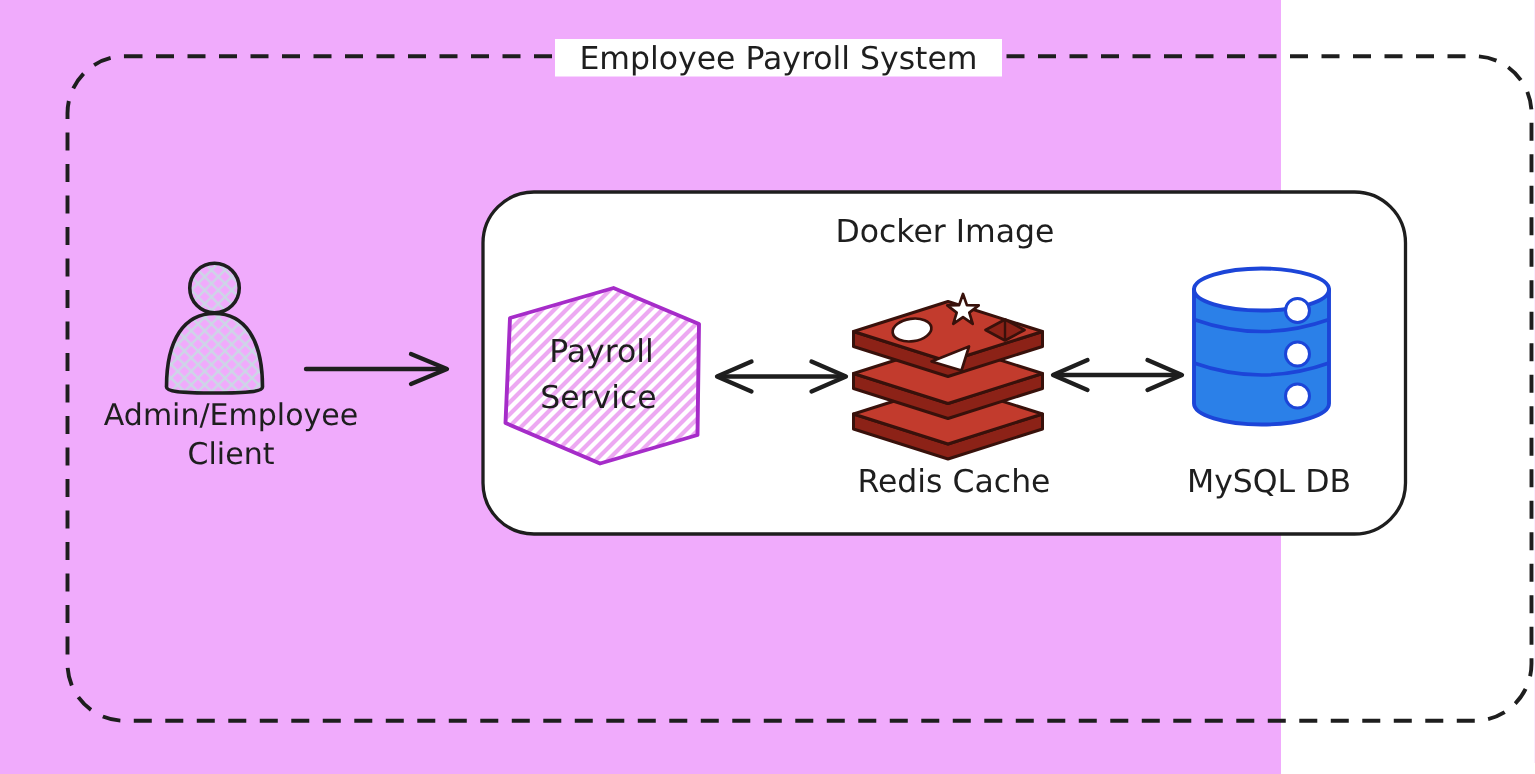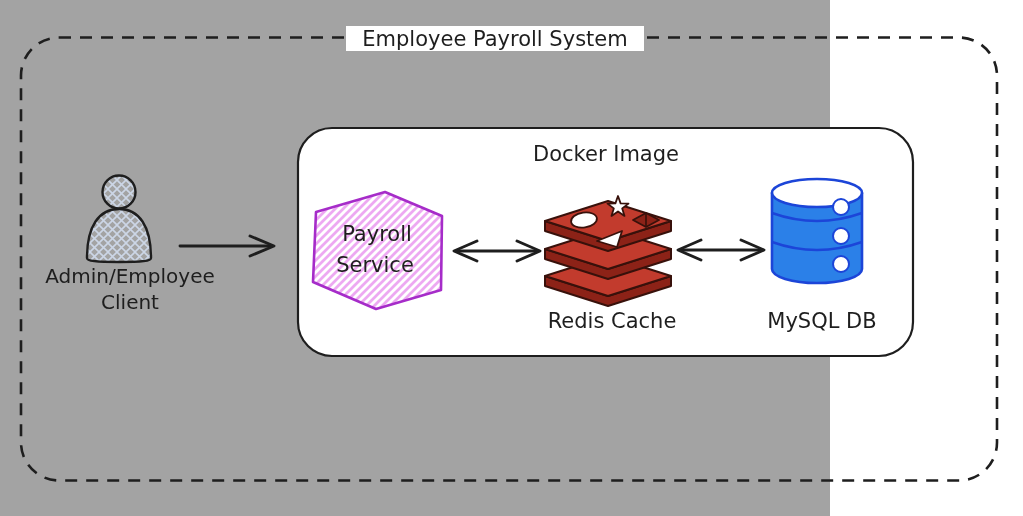--- a/index.html
+++ b/index.html
@@ -1,16 +1,16 @@
 <!DOCTYPE html>
 <html style="--ink: #1e1e1e; --payroll-stroke: #a62cc9; --payroll-hatch: #eda9f2; --redis-red: #c23b2d; --redis-dark: #8c2217; --redis-outline: #38110b; --mysql-fill: #2b80e8; --mysql-stroke: #1c45d8; --client-hatch: #ccd6e6;"><head>
 <meta charset="utf-8">
 <style>
   html, body { margin: 0; padding: 0; background: #ffffff; }
-  .canvas-wrap { width: 830px; height: 516px; position: relative; background: #a3a3a3; }
+  .canvas-wrap { width: 830px; height: 516px; position: relative; background: #f0abfc; padding-left: 24px; }
   svg text {
     fill: var(--ink);
     font-family: "DejaVu Sans", sans-serif;
   }
   .t21 { font-size: 21px; }
   .t20 { font-size: 20px; }
   .anchor-mid { text-anchor: middle; }
 
   .dashed-border { fill: none; stroke: var(--ink); stroke-width: 2.6; stroke-dasharray: 12 9; }
   .title-bg { fill: #ffffff; }

